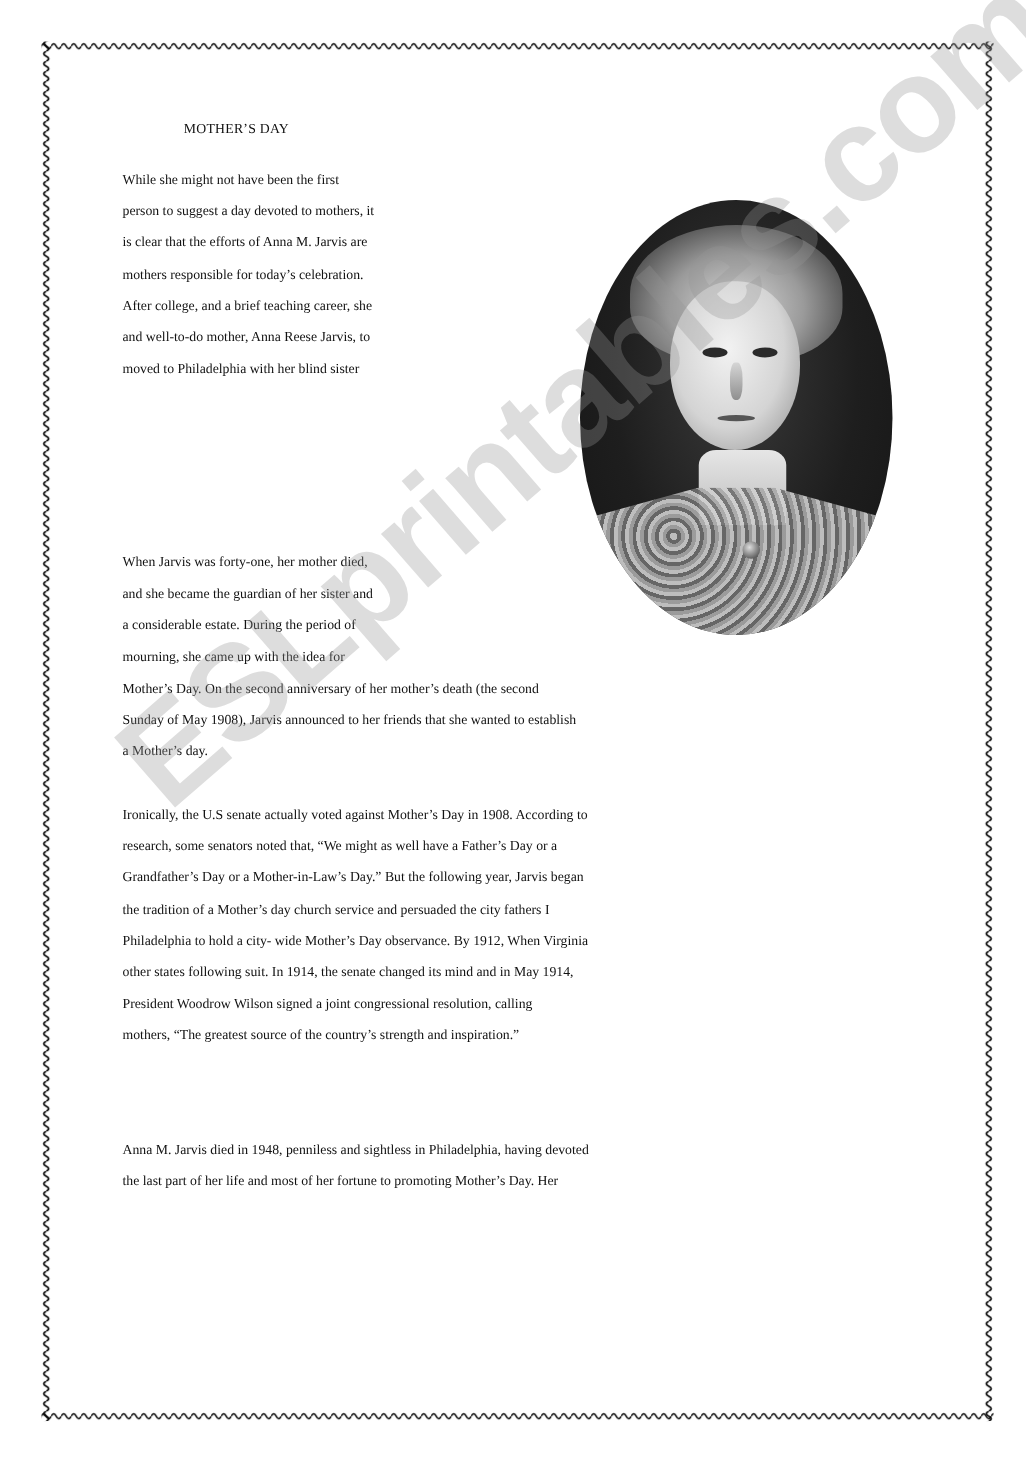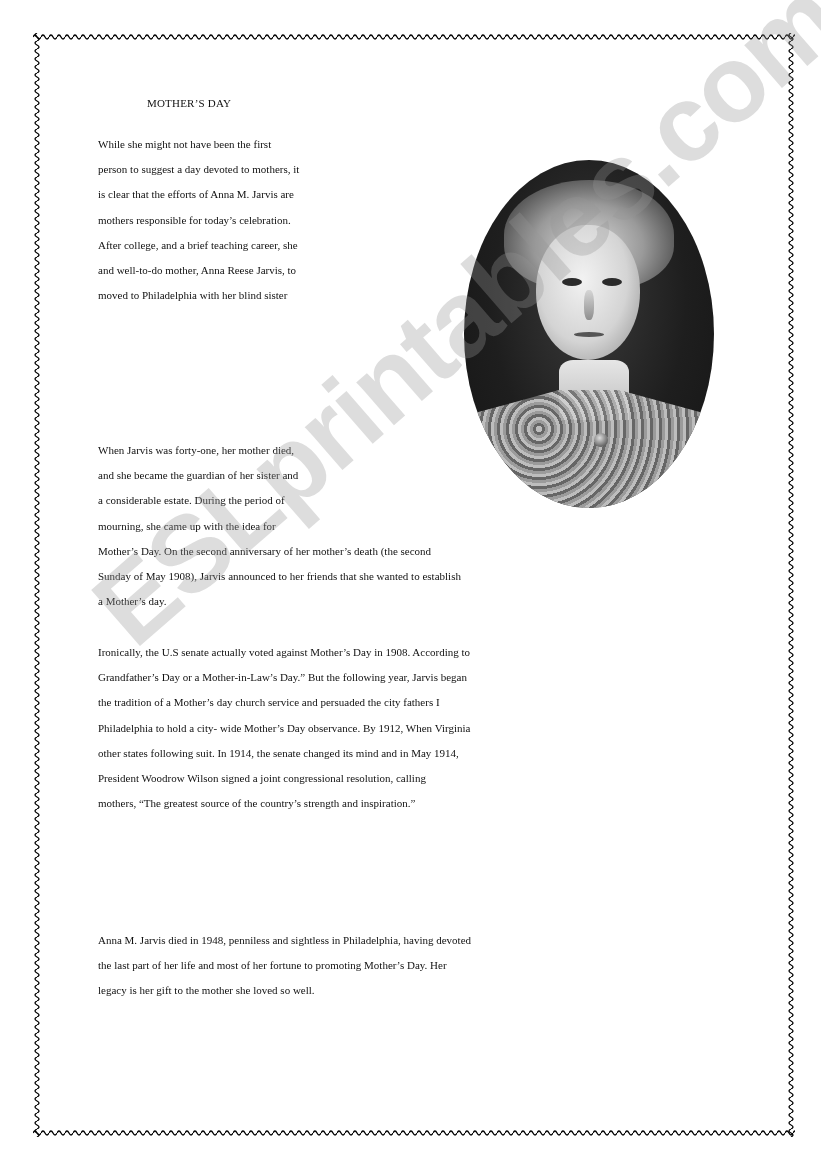--- a/index.html
+++ b/index.html
@@ -14,21 +14,21 @@
   .wave.left,.wave.right{top:0;bottom:0;width:8px;}
   .wave.left{left:0;}
   .wave.right{right:0;}
   .wave svg{display:block;width:100%;height:100%;}
 
   .title{position:absolute;left:147px;top:97px;font-size:11px;letter-spacing:0.2px;}
   .body-text{position:absolute;left:98px;font-size:11px;line-height:25.2px;}
   .p1{top:132px;width:350px;}
   .p2{top:410px;width:630px;margin-top:28px;}
   .p3{top:640px;width:640px;}
-  .p4{top:928px;width:640px;}
+  .p4{top:908px;width:640px;}
   .line{display:block;white-space:nowrap;}
 
   .portrait{position:absolute;left:464px;top:160px;width:250px;height:348px;
      border-radius:50%;overflow:hidden;
      background:radial-gradient(ellipse at 50% 40%, #3a3a3a 0%, #1e1e1e 55%, #151515 100%);}
   .portrait .hair{position:absolute;left:40px;top:20px;width:170px;height:110px;border-radius:50% 50% 40% 40%;
      background:radial-gradient(ellipse at 50% 60%, #d8d8d8 0%, #9a9a9a 45%, #4a4a4a 80%, transparent 100%);}
   .portrait .face{position:absolute;left:72px;top:65px;width:104px;height:135px;border-radius:48% 48% 50% 50%;
      background:radial-gradient(ellipse at 45% 40%, #f2f2f2 0%, #d4d4d4 55%, #8c8c8c 100%);}
   .portrait .eye{position:absolute;top:118px;width:20px;height:8px;border-radius:50%;background:#2a2a2a;}
@@ -113,27 +113,27 @@
   <span class="line">and she became the guardian of her sister and</span>
   <span class="line">a considerable estate. During the period of</span>
   <span class="line">mourning, she came up with the idea for</span>
   <span class="line">Mother’s Day. On the second anniversary of her mother’s death (the second</span>
   <span class="line">Sunday of May 1908), Jarvis announced to her friends that she wanted to establish</span>
   <span class="line">a Mother’s day.</span>
 </div>
 
 <div class="body-text p3">
   <span class="line">Ironically, the U.S senate actually voted against Mother’s Day in 1908. According to</span>
+  <span class="line">research, some senators noted that, “We might as well have a Father’s Day or a</span>
   <span class="line">Grandfather’s Day or a Mother-in-Law’s Day.” But the following year, Jarvis began</span>
   <span class="line">the tradition of a Mother’s day church service and persuaded the city fathers I</span>
   <span class="line">Philadelphia to hold a city- wide Mother’s Day observance. By 1912, When Virginia</span>
   <span class="line">other states following suit. In 1914, the senate changed its mind and in May 1914,</span>
   <span class="line">President Woodrow Wilson signed a joint congressional resolution, calling</span>
   <span class="line">mothers, “The greatest source of the country’s strength and inspiration.”</span>
 </div>
 
 <div class="body-text p4">
   <span class="line">Anna M. Jarvis died in 1948, penniless and sightless in Philadelphia, having devoted</span>
   <span class="line">the last part of her life and most of her fortune to promoting Mother’s Day. Her</span>
-  <span class="line">legacy is her gift to the mother she loved so well.</span>
 </div>
 
 <div class="watermark">ESLprintables.com</div>
 
 </body></html>

